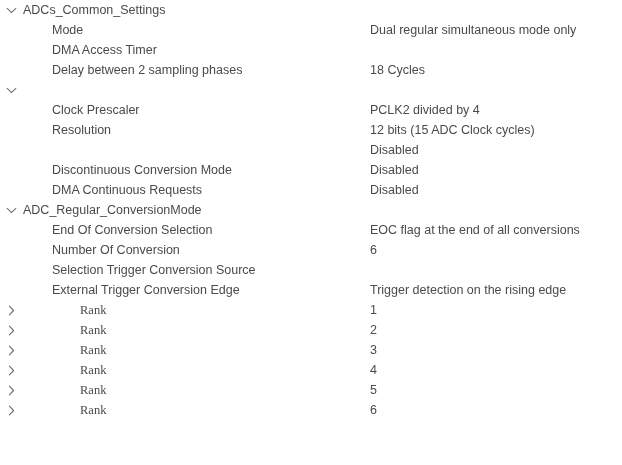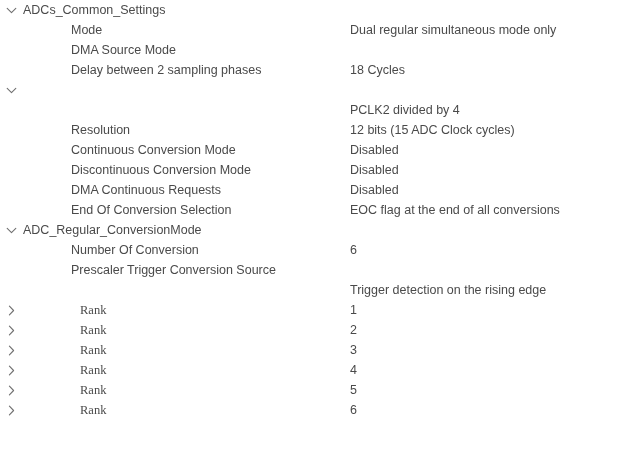--- a/index.html
+++ b/index.html
@@ -48,29 +48,29 @@
     position: absolute;
     top: 0;
     height: 20px;
     line-height: 20px;
     color: #4a4a4a;
   }
   .row.group > .label {
     left: 23px;
   }
   .row.leaf > .label {
-    left: 71px;
+    left: 52px;
   }
   .row.subgroup > .label {
     left: 80px;
     font-family: Liberation Serif, serif;
   }
   .value {
     position: absolute;
-    left: 350px;
+    left: 370px;
     top: 0;
     height: 20px;
     line-height: 20px;
     color: #4a4a4a;
   }
 </style>
 </head>
 <body>
 
 <div id="tree">
@@ -80,72 +80,73 @@
           <path d="M1.2 3.4 L5.5 7.6 L9.8 3.4" fill="none" stroke="currentColor" stroke-width="1.1" stroke-linecap="round" stroke-linejoin="round"></path>
         </svg>
       </span>
       <span class="label">ADCs_Common_Settings</span>
     </div>
     <div class="row leaf">
       <span class="label">Mode</span>
       <span class="value">Dual regular simultaneous mode only</span>
     </div>
     <div class="row leaf">
-      <span class="label">DMA Source Mode</span>
+      <span class="label">DMA Access Timer</span>
     </div>
     <div class="row leaf">
       <span class="label">Delay between 2 sampling phases</span>
       <span class="value">18 Cycles</span>
     </div>
     <div class="row group">
       <span class="twisty">
         <svg width="11" height="11" viewBox="0 0 11 11" aria-hidden="true">
           <path d="M1.2 3.4 L5.5 7.6 L9.8 3.4" fill="none" stroke="currentColor" stroke-width="1.1" stroke-linecap="round" stroke-linejoin="round"></path>
         </svg>
       </span>
     </div>
     <div class="row leaf">
+      <span class="label">Clock Prescaler</span>
       <span class="value">PCLK2 divided by 4</span>
     </div>
     <div class="row leaf">
       <span class="label">Resolution</span>
       <span class="value">12 bits (15 ADC Clock cycles)</span>
     </div>
     <div class="row leaf">
-      <span class="label">Continuous Conversion Mode</span>
       <span class="value">Disabled</span>
     </div>
     <div class="row leaf">
       <span class="label">Discontinuous Conversion Mode</span>
       <span class="value">Disabled</span>
     </div>
     <div class="row leaf">
       <span class="label">DMA Continuous Requests</span>
       <span class="value">Disabled</span>
     </div>
+    <div class="row group">
+      <span class="twisty">
+        <svg width="11" height="11" viewBox="0 0 11 11" aria-hidden="true">
+          <path d="M1.2 3.4 L5.5 7.6 L9.8 3.4" fill="none" stroke="currentColor" stroke-width="1.1" stroke-linecap="round" stroke-linejoin="round"></path>
+        </svg>
+      </span>
+      <span class="label">ADC_Regular_ConversionMode</span>
+    </div>
     <div class="row leaf">
       <span class="label">End Of Conversion Selection</span>
       <span class="value">EOC flag at the end of all conversions</span>
     </div>
-    <div class="row group">
-      <span class="twisty">
-        <svg width="11" height="11" viewBox="0 0 11 11" aria-hidden="true">
-          <path d="M1.2 3.4 L5.5 7.6 L9.8 3.4" fill="none" stroke="currentColor" stroke-width="1.1" stroke-linecap="round" stroke-linejoin="round"></path>
-        </svg>
-      </span>
-      <span class="label">ADC_Regular_ConversionMode</span>
-    </div>
     <div class="row leaf">
       <span class="label">Number Of Conversion</span>
       <span class="value">6</span>
     </div>
     <div class="row leaf">
-      <span class="label">Prescaler Trigger Conversion Source</span>
-    </div>
-    <div class="row leaf">
+      <span class="label">Selection Trigger Conversion Source</span>
+    </div>
+    <div class="row leaf">
+      <span class="label">External Trigger Conversion Edge</span>
       <span class="value">Trigger detection on the rising edge</span>
     </div>
     <div class="row subgroup">
       <span class="twisty">
         <svg width="11" height="11" viewBox="0 0 11 11" aria-hidden="true">
           <path d="M3.4 1.2 L7.6 5.5 L3.4 9.8" fill="none" stroke="currentColor" stroke-width="1.1" stroke-linecap="round" stroke-linejoin="round"></path>
         </svg>
       </span>
       <span class="label">Rank</span>
       <span class="value">1</span>

